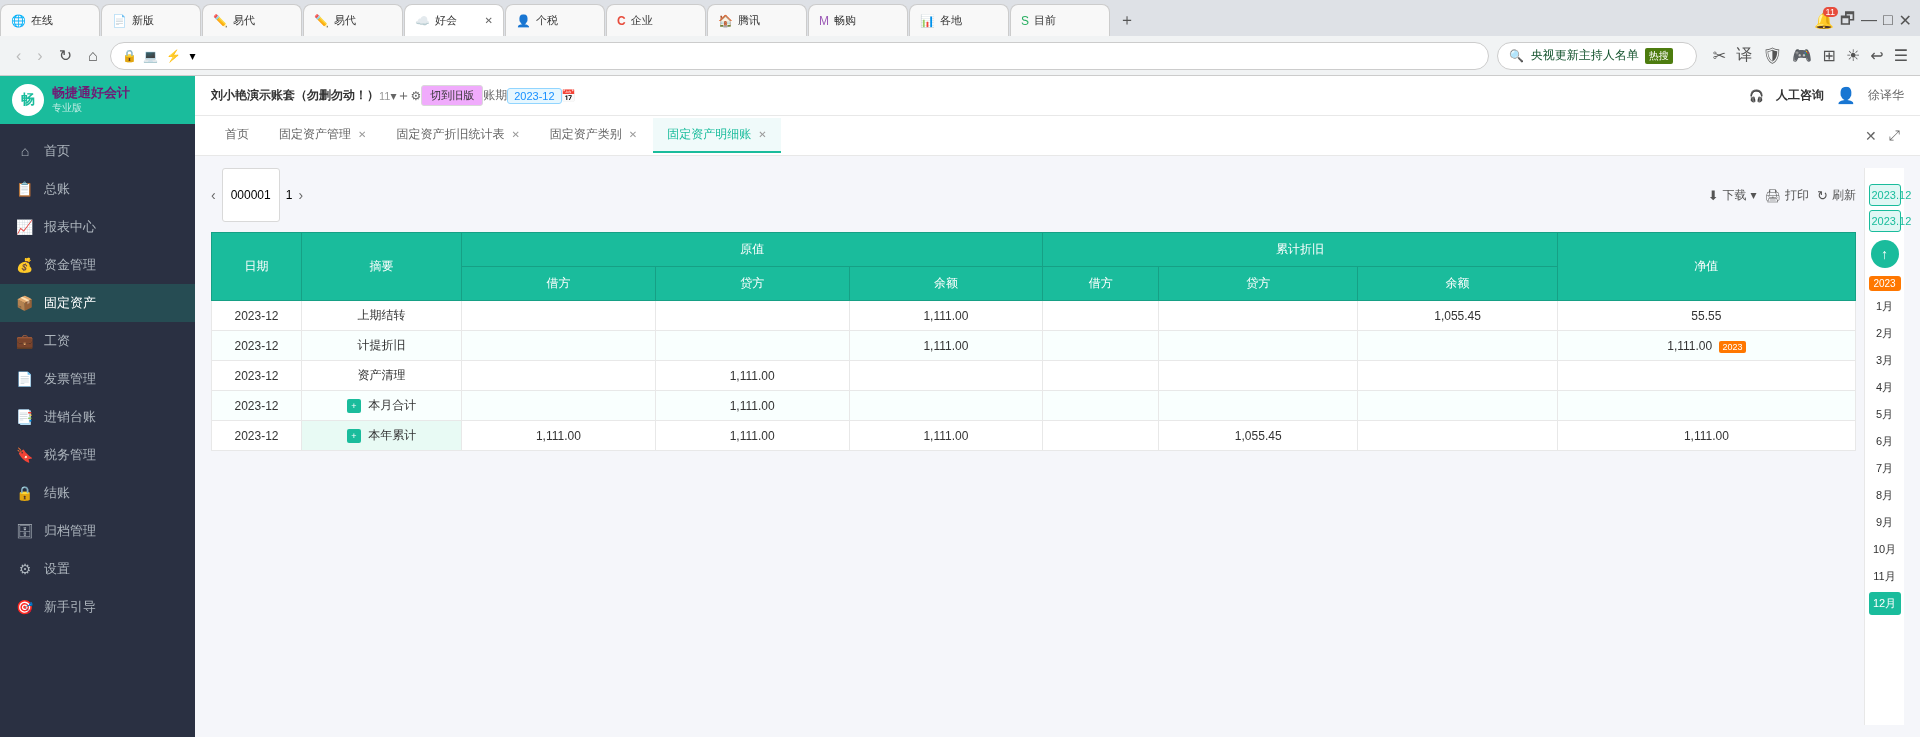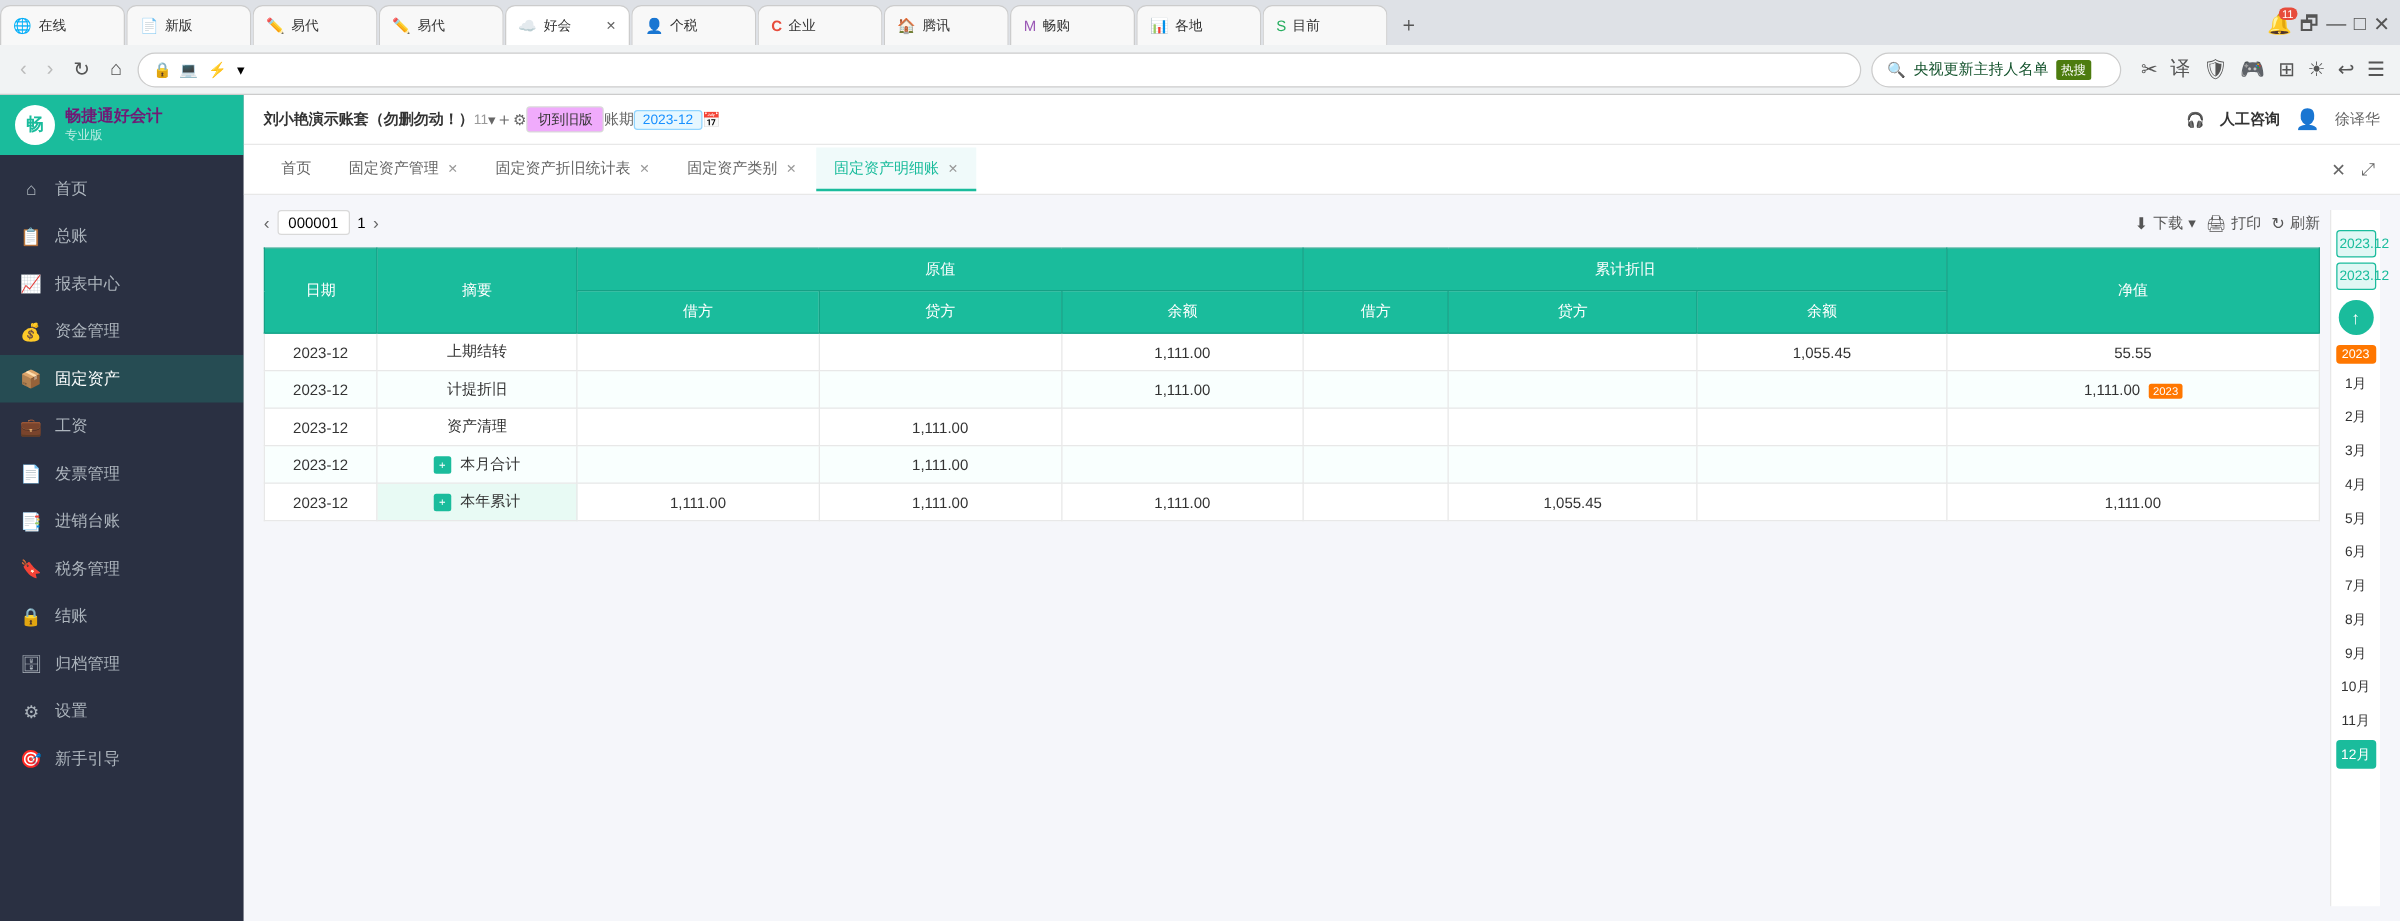--- a/index.html
+++ b/index.html
@@ -62,21 +62,21 @@
     .tab-action-btn { background: none; border: none; cursor: pointer; color: #666; font-size: 14px; padding: 4px; }
 
     
     .content-area { flex: 1; padding: 12px 16px; overflow: auto; display: flex; gap: 8px; }
     .content-main { flex: 1; }
 
     
     .toolbar-row { display: flex; align-items: center; justify-content: space-between; margin-bottom: 10px; }
     .pagination { display: flex; align-items: center; gap: 6px; font-size: 12px; }
     .pagination-btn { background: none; border: none; cursor: pointer; color: #666; font-size: 14px; }
-    .page-num { background: #fff; border: 1px solid #d9d9d9; border-radius: 3px; padding: 2px 8px; font-size: 12px; }
+    .page-num { background: #fff; border: 1px solid #d9d9d9; border-radius: 3px; padding: 19px 8px; font-size: 12px; }
     .action-btns { display: flex; align-items: center; gap: 8px; }
     .action-btn { display: flex; align-items: center; gap: 4px; background: none; border: none; cursor: pointer; color: #555; font-size: 12px; }
     .action-btn .btn-icon { font-size: 13px; }
 
     
     .ledger-table { width: 100%; border-collapse: collapse; background: #fff; }
     .ledger-table th { background: #1abc9c; color: #fff; text-align: center; padding: 8px 6px; font-size: 12px; font-weight: normal; border: 1px solid #16a085; }
     .ledger-table td { text-align: center; padding: 6px 8px; font-size: 12px; color: #333; border: 1px solid #e8e8e8; }
     .ledger-table tr:nth-child(even) td { background: #f9fffe; }
     .amount-cell { text-align: right; padding-right: 12px; }

